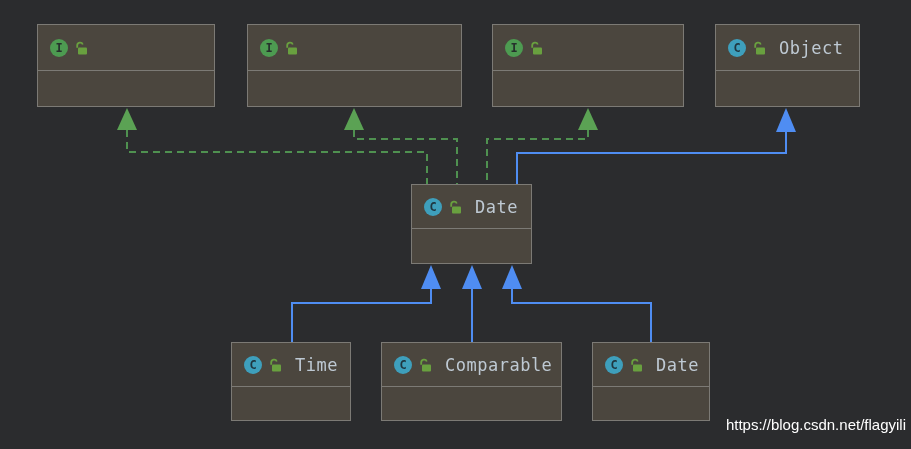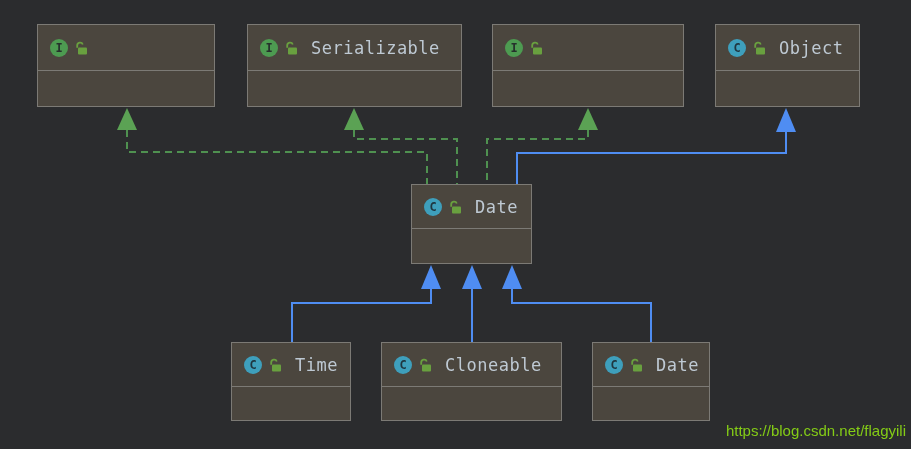--- a/index.html
+++ b/index.html
@@ -45,24 +45,24 @@
   .lock { margin-left:7px; display:flex; flex:0 0 auto; }
   .node-label {
     margin-left:13px;
     font-size:17px;
     color:#bec9d3;
     letter-spacing:0.5px;
     white-space:nowrap;
   }
   .watermark {
     position:absolute;
-    right:5px; bottom:10px;
+    right:5px; bottom:16px;
     font-family:"Liberation Sans","DejaVu Sans",sans-serif;
     font-size:15px;
-    color:#84cc16;
+    color:#ffffff;
   }
 </style>
 </head>
 <body>
 
 <div class="stage">
 
   <svg class="edges" width="911" height="449">
     <g>
       <polygon class="impl-head" points="127,108 117,130 137,130"></polygon>
@@ -109,21 +109,20 @@
 
   <div class="node node-top" style="left:247px;top:24px;width:215px;height:83px">
     <div class="node-header">
       <span class="badge badge-interface">I</span>
       <span class="lock">
         <svg width="13" height="14" viewBox="0 0 13 14">
             <path d="M2.2 6.8 V4.6 a2.9 2.9 0 0 1 5.6 -1.1" fill="none" stroke="#69a03f" stroke-width="1.8"></path>
             <rect x="3" y="6.4" width="9" height="7" rx="1" fill="#69a03f"></rect>
           </svg>
       </span>
-      <span class="node-label">Serializable</span>
     </div>
     <div></div>
   </div>
 
   <div class="node node-top" style="left:492px;top:24px;width:192px;height:83px">
     <div class="node-header">
       <span class="badge badge-interface">I</span>
       <span class="lock">
         <svg width="13" height="14" viewBox="0 0 13 14">
             <path d="M2.2 6.8 V4.6 a2.9 2.9 0 0 1 5.6 -1.1" fill="none" stroke="#69a03f" stroke-width="1.8"></path>
@@ -178,21 +177,21 @@
 
   <div class="node" style="left:381px;top:342px;width:181px;height:79px">
     <div class="node-header">
       <span class="badge badge-class">C</span>
       <span class="lock">
         <svg width="13" height="14" viewBox="0 0 13 14">
             <path d="M2.2 6.8 V4.6 a2.9 2.9 0 0 1 5.6 -1.1" fill="none" stroke="#69a03f" stroke-width="1.8"></path>
             <rect x="3" y="6.4" width="9" height="7" rx="1" fill="#69a03f"></rect>
           </svg>
       </span>
-      <span class="node-label">Cloneable</span>
+      <span class="node-label">Comparable</span>
     </div>
     <div></div>
   </div>
 
   <div class="node" style="left:592px;top:342px;width:118px;height:79px">
     <div class="node-header">
       <span class="badge badge-class">C</span>
       <span class="lock">
         <svg width="13" height="14" viewBox="0 0 13 14">
             <path d="M2.2 6.8 V4.6 a2.9 2.9 0 0 1 5.6 -1.1" fill="none" stroke="#69a03f" stroke-width="1.8"></path>

